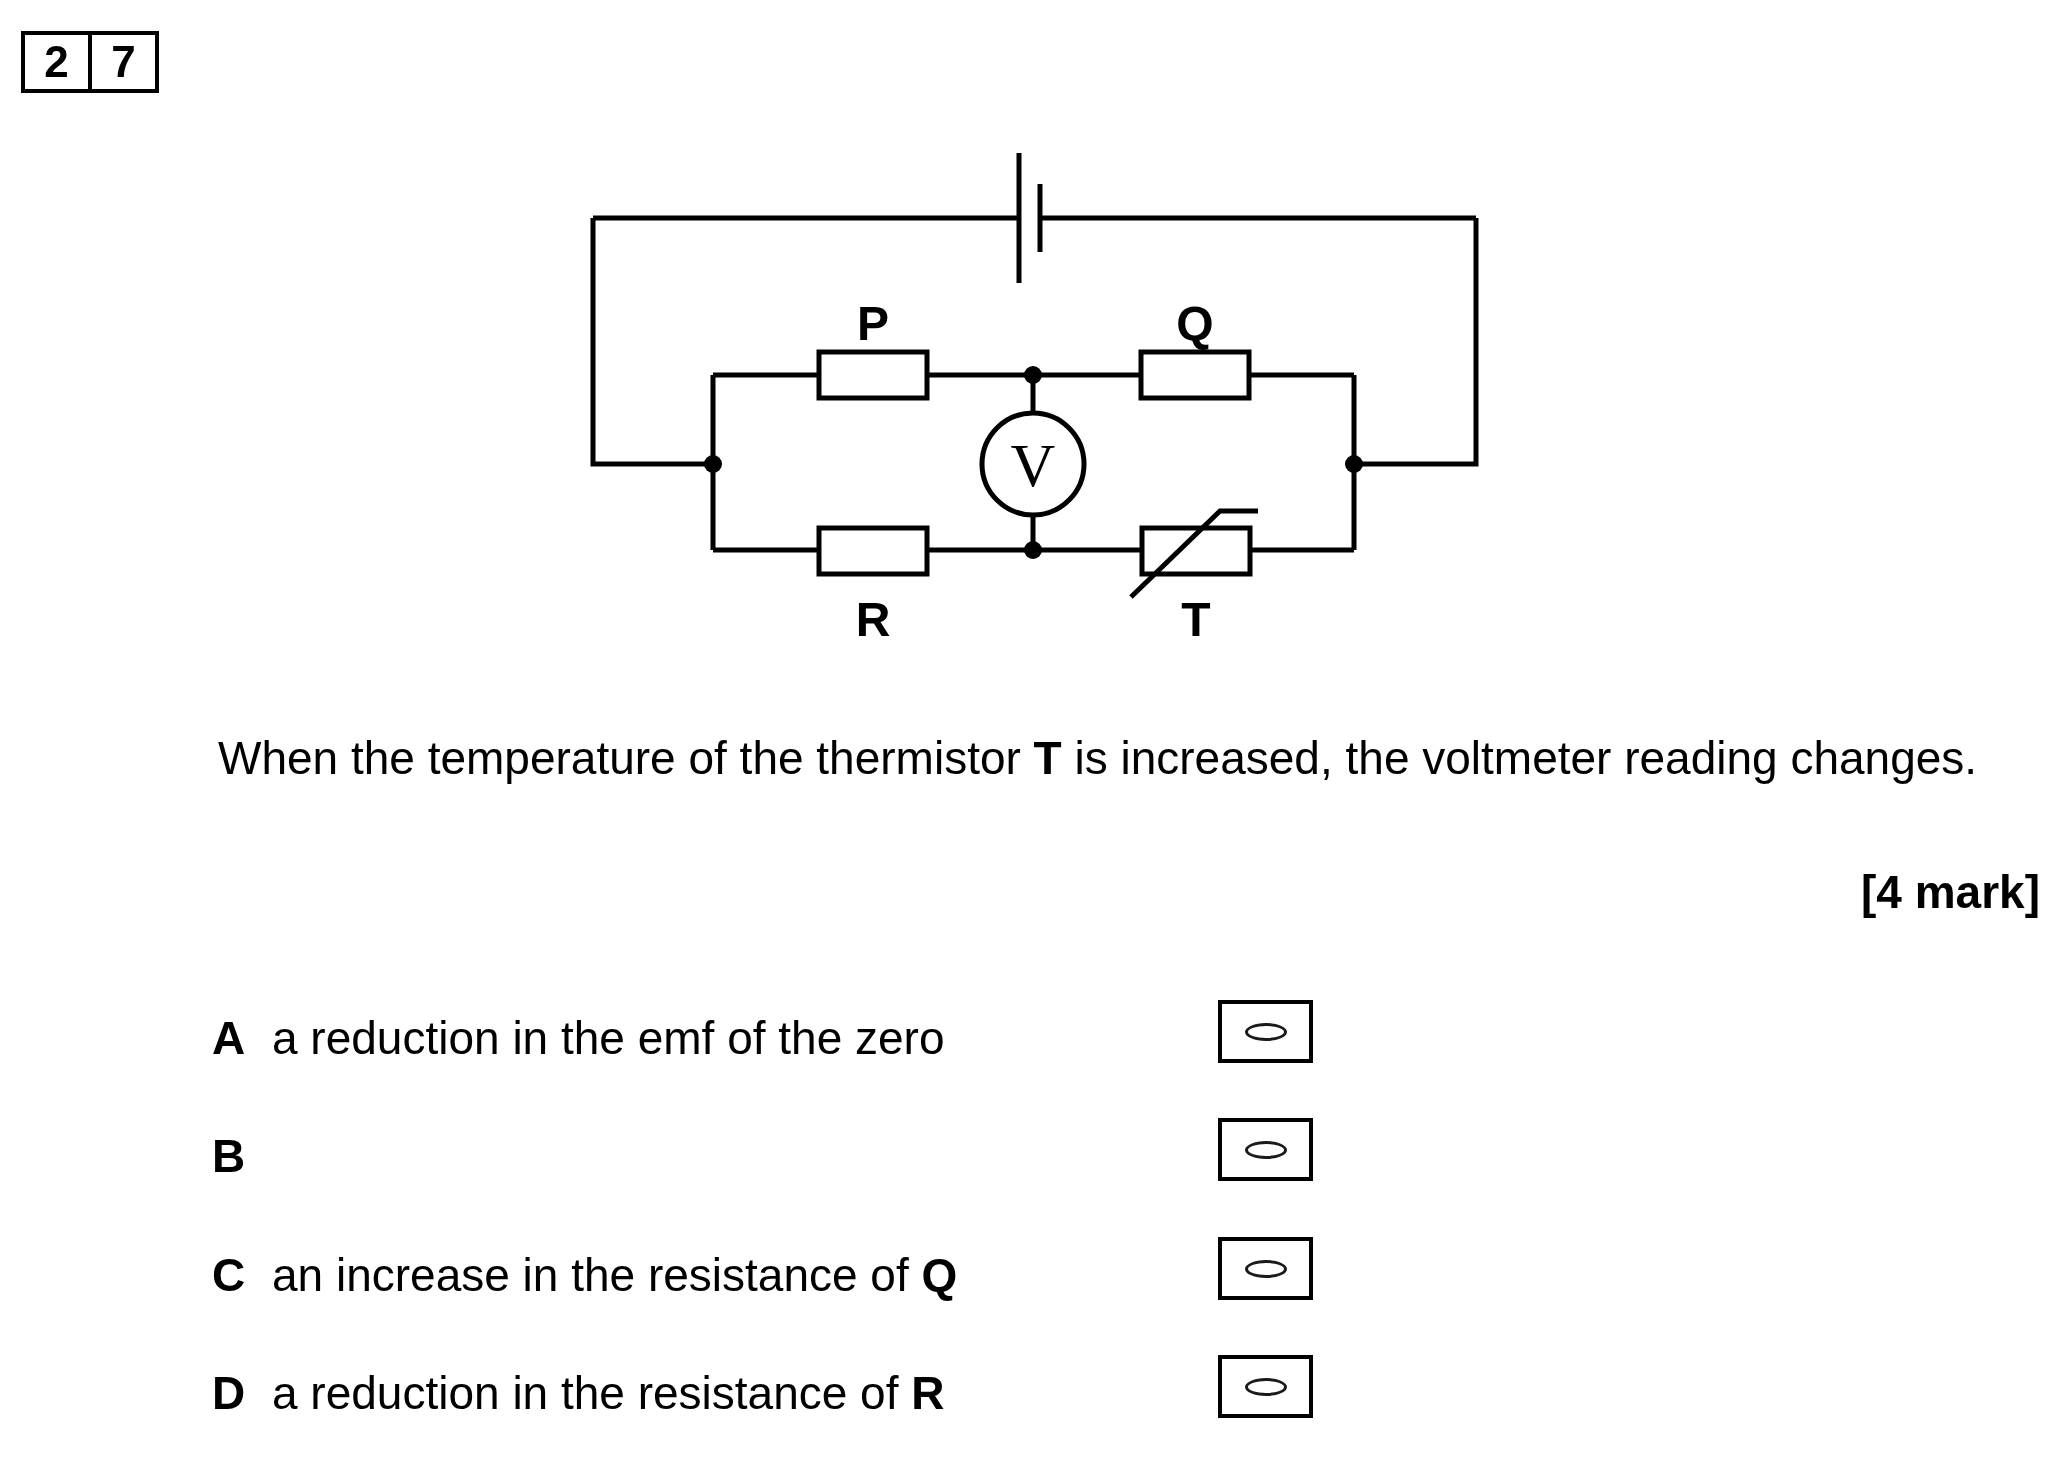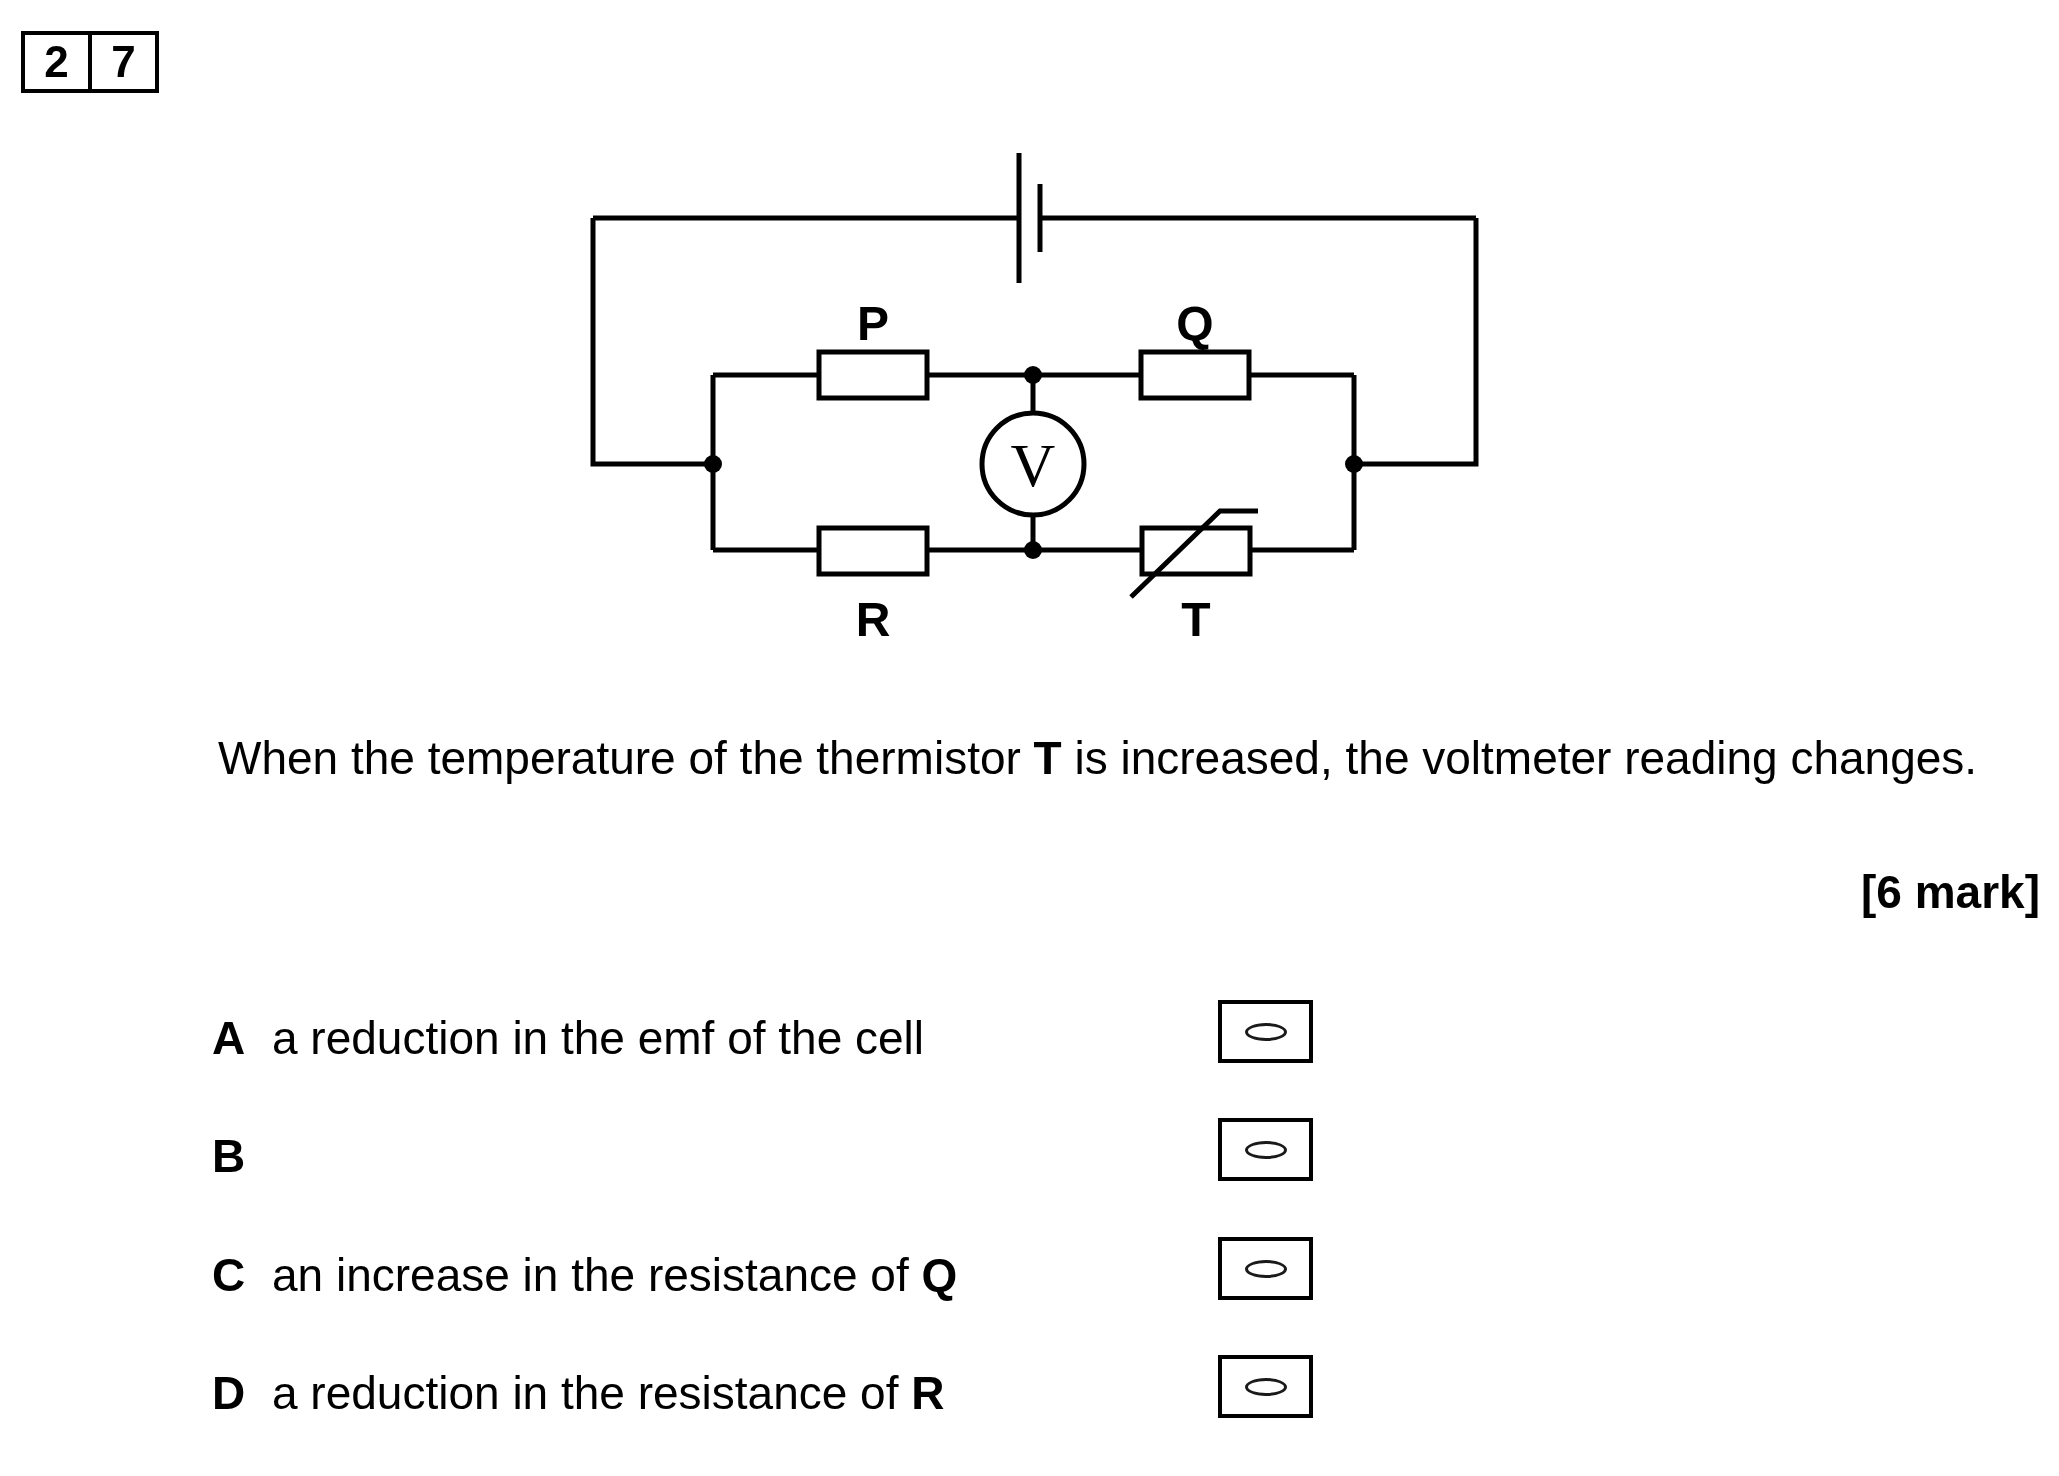--- a/index.html
+++ b/index.html
@@ -121,25 +121,25 @@
       <text x="1196" y="636">T</text>
     </g>
     <text x="1033" y="486" font-family="Liberation Serif, serif" font-size="62" fill="#000" text-anchor="middle">V</text>
   </svg>
 
   <div id="para-thermistor" class="abs bodytext">
     <span>When the temperature of the thermistor </span><span class="bold">T</span><span> is increased, the voltmeter reading changes.</span>
   </div>
 
 
-  <div id="marks" class="abs bodytext">[6 mark]</div>
+  <div id="marks" class="abs bodytext">[4 mark]</div>
 
   <div class="abs opt-letter" style="top:1011px;">A</div>
   <div class="abs opt-text" style="top:1011px;">
-    <span>a reduction in the emf of the cell</span><span class="bold"></span>
+    <span>a reduction in the emf of the zero</span><span class="bold"></span>
   </div>
   <div class="abs answer-box" style="top:1000px;">
     <div class="lozenge"></div>
   </div>
 
   <div class="abs opt-letter" style="top:1129px;">B</div>
   <div class="abs answer-box" style="top:1118px;">
     <div class="lozenge"></div>
   </div>
 

